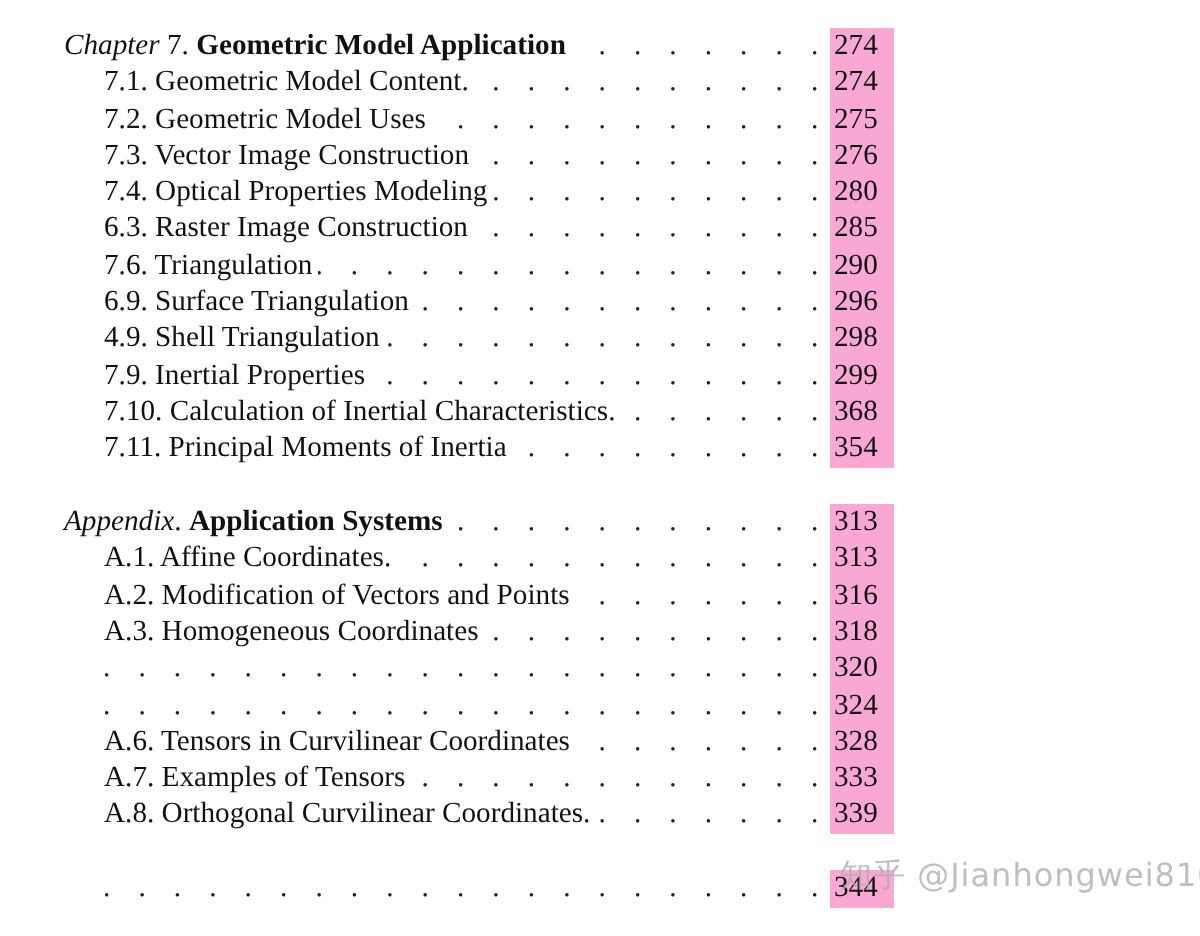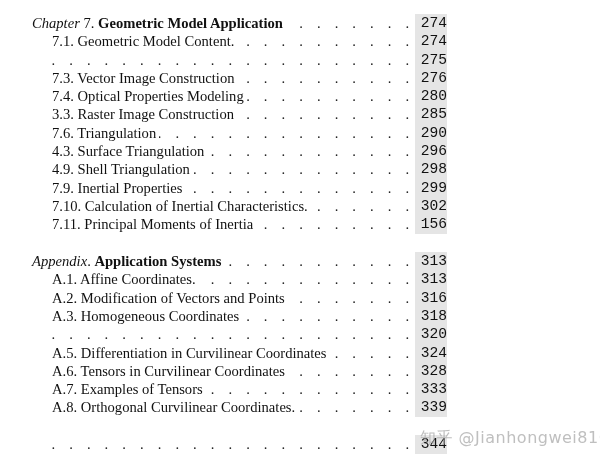--- a/index.html
+++ b/index.html
@@ -47,25 +47,23 @@
     letter-spacing: 5.2px;
     z-index: 1;
     text-align: right;
     direction: rtl;
   }
   .row .page {
     position: absolute;
     right: 33px;
     top: 0;
     width: 30px;
-    text-align: right;
-    background: #e5e5e5;
+    background: #f9a8d4;
     padding-left: 2px;
     z-index: 2;
-    font-family: Liberation Mono, monospace;
   }
   .it { font-style: italic; }
   .bd { font-weight: bold; }
   .gap { height: 18.5px; }
   .watermark {
     position: absolute;
     left: 420px;
     top: 428px;
     font-family: "DejaVu Sans", "Liberation Sans", sans-serif;
     font-size: 16px;
@@ -85,67 +83,68 @@
     <span class="leader">. . . . . . . . . . . . . . . . . . . . . . . . . . . . . . . . . . . . . . . . . . . . . . . . . . . . . . . . . . . . . . . . . . . . . . . . . . . . . . . .</span>
     <span class="page">274</span>
   </div>
 
   <div class="row entry">
     <span class="title">7.1. Geometric Model Content.</span>
     <span class="leader">. . . . . . . . . . . . . . . . . . . . . . . . . . . . . . . . . . . . . . . . . . . . . . . . . . . . . . . . . . . . . . . . . . . . . . . . . . . . . . . .</span>
     <span class="page">274</span>
   </div>
   <div class="row entry">
+    <span class="title">7.2. Geometric Model Uses</span>
     <span class="leader">. . . . . . . . . . . . . . . . . . . . . . . . . . . . . . . . . . . . . . . . . . . . . . . . . . . . . . . . . . . . . . . . . . . . . . . . . . . . . . . .</span>
     <span class="page">275</span>
   </div>
   <div class="row entry">
     <span class="title">7.3. Vector Image Construction</span>
     <span class="leader">. . . . . . . . . . . . . . . . . . . . . . . . . . . . . . . . . . . . . . . . . . . . . . . . . . . . . . . . . . . . . . . . . . . . . . . . . . . . . . . .</span>
     <span class="page">276</span>
   </div>
   <div class="row entry">
     <span class="title">7.4. Optical Properties Modeling</span>
     <span class="leader">. . . . . . . . . . . . . . . . . . . . . . . . . . . . . . . . . . . . . . . . . . . . . . . . . . . . . . . . . . . . . . . . . . . . . . . . . . . . . . . .</span>
     <span class="page">280</span>
   </div>
   <div class="row entry">
-    <span class="title">3.3. Raster Image Construction</span>
+    <span class="title">6.3. Raster Image Construction</span>
     <span class="leader">. . . . . . . . . . . . . . . . . . . . . . . . . . . . . . . . . . . . . . . . . . . . . . . . . . . . . . . . . . . . . . . . . . . . . . . . . . . . . . . .</span>
     <span class="page">285</span>
   </div>
   <div class="row entry">
     <span class="title">7.6. Triangulation</span>
     <span class="leader">. . . . . . . . . . . . . . . . . . . . . . . . . . . . . . . . . . . . . . . . . . . . . . . . . . . . . . . . . . . . . . . . . . . . . . . . . . . . . . . .</span>
     <span class="page">290</span>
   </div>
   <div class="row entry">
-    <span class="title">4.3. Surface Triangulation</span>
+    <span class="title">6.9. Surface Triangulation</span>
     <span class="leader">. . . . . . . . . . . . . . . . . . . . . . . . . . . . . . . . . . . . . . . . . . . . . . . . . . . . . . . . . . . . . . . . . . . . . . . . . . . . . . . .</span>
     <span class="page">296</span>
   </div>
   <div class="row entry">
     <span class="title">4.9. Shell Triangulation</span>
     <span class="leader">. . . . . . . . . . . . . . . . . . . . . . . . . . . . . . . . . . . . . . . . . . . . . . . . . . . . . . . . . . . . . . . . . . . . . . . . . . . . . . . .</span>
     <span class="page">298</span>
   </div>
   <div class="row entry">
     <span class="title">7.9. Inertial Properties</span>
     <span class="leader">. . . . . . . . . . . . . . . . . . . . . . . . . . . . . . . . . . . . . . . . . . . . . . . . . . . . . . . . . . . . . . . . . . . . . . . . . . . . . . . .</span>
     <span class="page">299</span>
   </div>
   <div class="row entry">
     <span class="title">7.10. Calculation of Inertial Characteristics.</span>
     <span class="leader">. . . . . . . . . . . . . . . . . . . . . . . . . . . . . . . . . . . . . . . . . . . . . . . . . . . . . . . . . . . . . . . . . . . . . . . . . . . . . . . .</span>
-    <span class="page">302</span>
+    <span class="page">368</span>
   </div>
   <div class="row entry">
     <span class="title">7.11. Principal Moments of Inertia</span>
     <span class="leader">. . . . . . . . . . . . . . . . . . . . . . . . . . . . . . . . . . . . . . . . . . . . . . . . . . . . . . . . . . . . . . . . . . . . . . . . . . . . . . . .</span>
-    <span class="page">156</span>
+    <span class="page">354</span>
   </div>
 
   <div class="gap"></div>
 
   <div class="row chapter">
     <span class="title"><span class="it">Appendix</span><span>.</span> <span class="bd">Application Systems</span></span>
     <span class="leader">. . . . . . . . . . . . . . . . . . . . . . . . . . . . . . . . . . . . . . . . . . . . . . . . . . . . . . . . . . . . . . . . . . . . . . . . . . . . . . . .</span>
     <span class="page">313</span>
   </div>
 
@@ -162,21 +161,20 @@
   <div class="row entry">
     <span class="title">A.3. Homogeneous Coordinates</span>
     <span class="leader">. . . . . . . . . . . . . . . . . . . . . . . . . . . . . . . . . . . . . . . . . . . . . . . . . . . . . . . . . . . . . . . . . . . . . . . . . . . . . . . .</span>
     <span class="page">318</span>
   </div>
   <div class="row entry">
     <span class="leader">. . . . . . . . . . . . . . . . . . . . . . . . . . . . . . . . . . . . . . . . . . . . . . . . . . . . . . . . . . . . . . . . . . . . . . . . . . . . . . . .</span>
     <span class="page">320</span>
   </div>
   <div class="row entry">
-    <span class="title">A.5. Differentiation in Curvilinear Coordinates</span>
     <span class="leader">. . . . . . . . . . . . . . . . . . . . . . . . . . . . . . . . . . . . . . . . . . . . . . . . . . . . . . . . . . . . . . . . . . . . . . . . . . . . . . . .</span>
     <span class="page">324</span>
   </div>
   <div class="row entry">
     <span class="title">A.6. Tensors in Curvilinear Coordinates</span>
     <span class="leader">. . . . . . . . . . . . . . . . . . . . . . . . . . . . . . . . . . . . . . . . . . . . . . . . . . . . . . . . . . . . . . . . . . . . . . . . . . . . . . . .</span>
     <span class="page">328</span>
   </div>
   <div class="row entry">
     <span class="title">A.7. Examples of Tensors</span>

